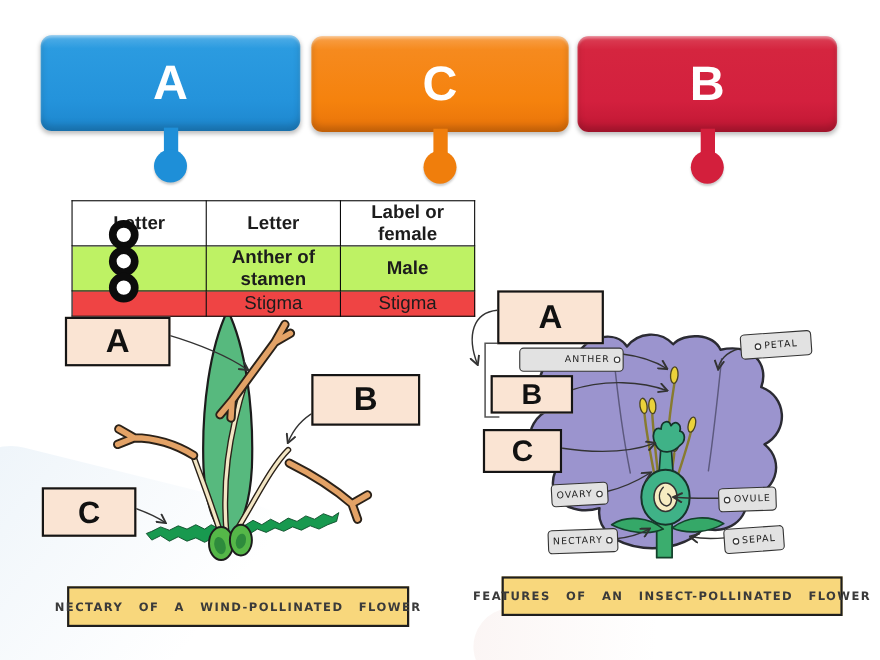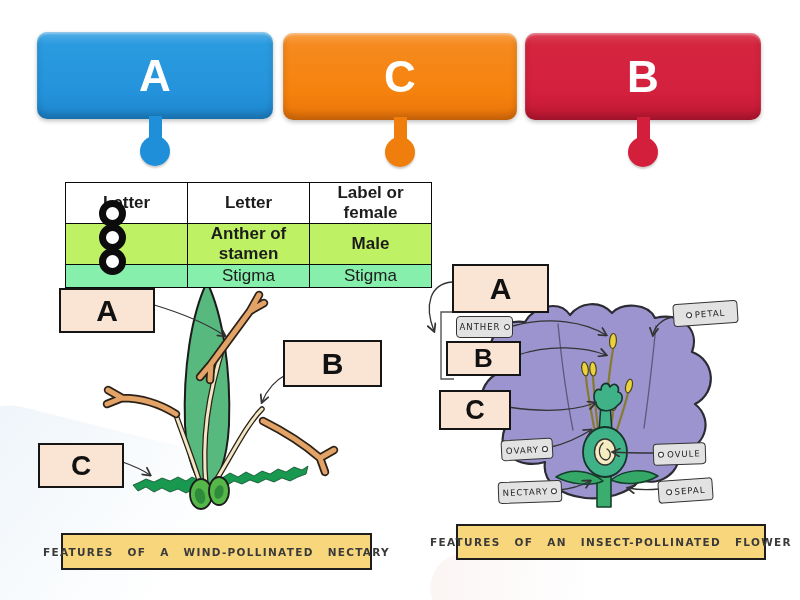--- a/index.html
+++ b/index.html
@@ -35,41 +35,41 @@
   #chipC .chip-stem,#chipC .chip-dot{background:#f07e0c;}
   #chipB .chip-stem,#chipB .chip-dot{background:#d31f3c;}
   
   #tableWrap{position:absolute;left:65px;top:182px;width:367px;z-index:2;}
   #tableWrap table{border-collapse:collapse;width:100%;table-layout:fixed;}
   #tableWrap th,#tableWrap td{border:1.6px solid #0a0a0a;text-align:center;
     font-size:17px;color:#1c1c1c;height:21px;padding:0;}
   #tableWrap th{background:#ffffff;font-weight:bold;}
   #tableWrap td{height:22px;}
   .row-blue td{background:#bef264;font-weight:bold;}
-  .row-pink td{background:#86efac;}
+  .row-pink td{background:#ef4444;}
   
   .ring{position:absolute;width:13px;height:13px;background:#ffffff;
     border:7px solid #0c0c0c;border-radius:50%;z-index:4;left:99px;}
   #ring1{top:200px;} #ring2{top:224px;} #ring3{top:248px;}
   
   .pbox{position:absolute;background:#fae4d3;border:2px solid #151515;z-index:2;
     display:flex;align-items:center;justify-content:center;
     font-weight:bold;color:#111;}
   #lA{left:59px;top:288px;width:92px;height:41px;font-size:30px;}
   #lB{left:283px;top:340px;width:95px;height:43px;font-size:30px;}
   #lC{left:38px;top:443px;width:82px;height:41px;font-size:28px;}
   #rA{left:452px;top:264px;width:93px;height:45px;font-size:30px;}
   #rB{left:446px;top:341px;width:71px;height:31px;font-size:26px;}
   #rC{left:439px;top:390px;width:68px;height:36px;font-size:27px;}
   
   .tag{position:absolute;background:#e2e2e2;border:1.6px solid #333;border-radius:4px;
     z-index:2;display:flex;align-items:center;justify-content:center;gap:3px;
     font-family:"DejaVu Sans",sans-serif;font-size:8.5px;letter-spacing:1px;color:#222;}
   .hole{width:4px;height:4px;border:1.3px solid #333;border-radius:50%;background:#fdfdfd;flex:none;}
-  #tagAnther{left:456px;top:316px;width:55px;height:20px;}
+  #tagAnther{left:472px;top:316px;width:55px;height:20px;padding-left:38px;}
   #tagPetal{left:673px;top:302px;width:63px;height:21px;transform:rotate(-4deg);}
   #tagOvary{left:501px;top:439px;width:50px;height:19px;transform:rotate(-3deg);}
   #tagOvule{left:653px;top:443px;width:51px;height:20px;transform:rotate(-2deg);}
   #tagNectary{left:498px;top:481px;width:62px;height:20px;transform:rotate(-2deg);}
   #tagSepal{left:658px;top:479px;width:53px;height:21px;transform:rotate(-4deg);}
   
   .caption{position:absolute;background:#f8d77c;border:2px solid #1e1e1e;z-index:2;
     display:flex;align-items:center;justify-content:center;
     font-family:"DejaVu Sans",sans-serif;font-weight:bold;font-size:10.5px;
     letter-spacing:1.3px;word-spacing:9px;color:#3a3a3a;white-space:nowrap;}
@@ -276,17 +276,17 @@
 <div class="tag" id="tagNectary">
   <span>NECTARY</span>
   <span class="hole"></span>
 </div>
 <div class="tag" id="tagSepal">
   <span class="hole"></span>
   <span>SEPAL</span>
 </div>
 
 <div class="caption" id="capWind">
-  <span>FEATURES OF A WIND-POLLINATED NECTARY</span>
+  <span>NECTARY OF A WIND-POLLINATED FLOWER</span>
 </div>
 <div class="caption" id="capInsect">
   <span>FEATURES OF AN INSECT-POLLINATED FLOWER</span>
 </div>
 
 </body></html>

